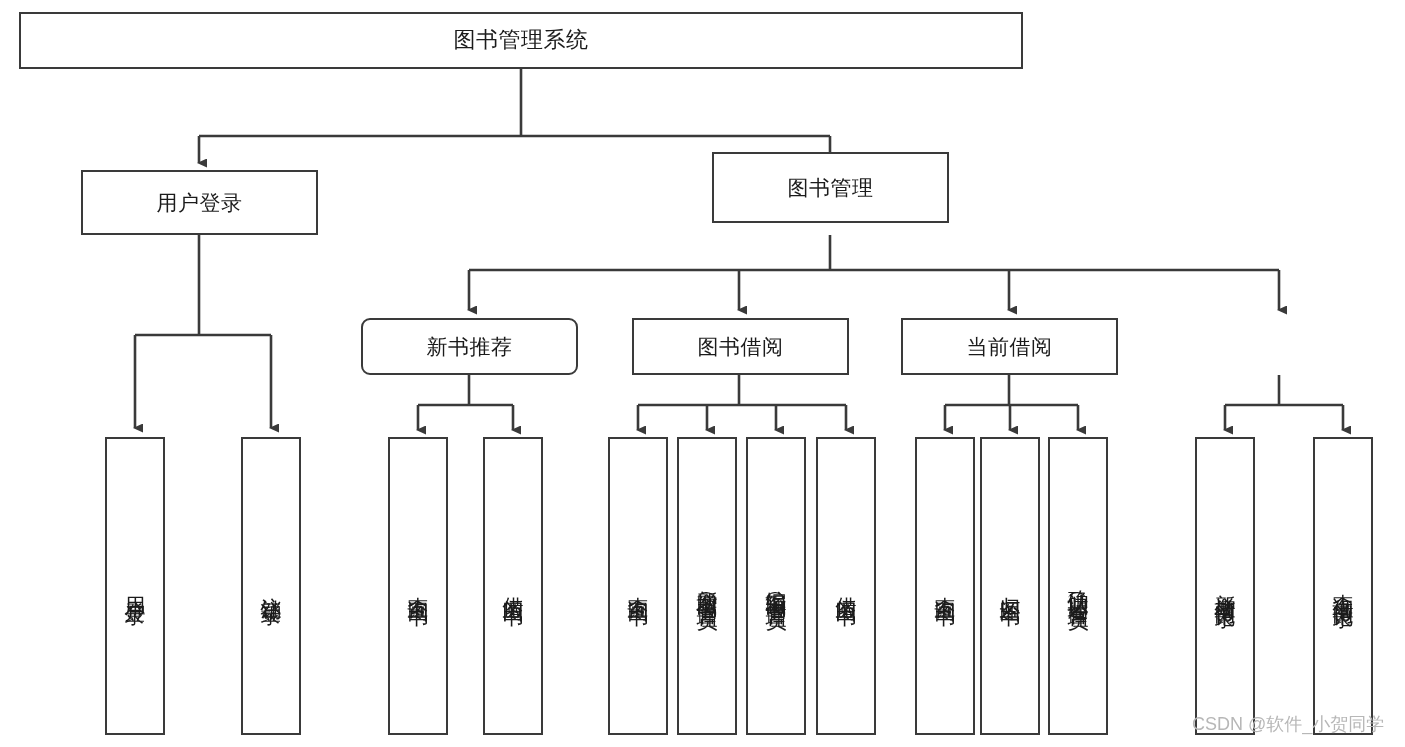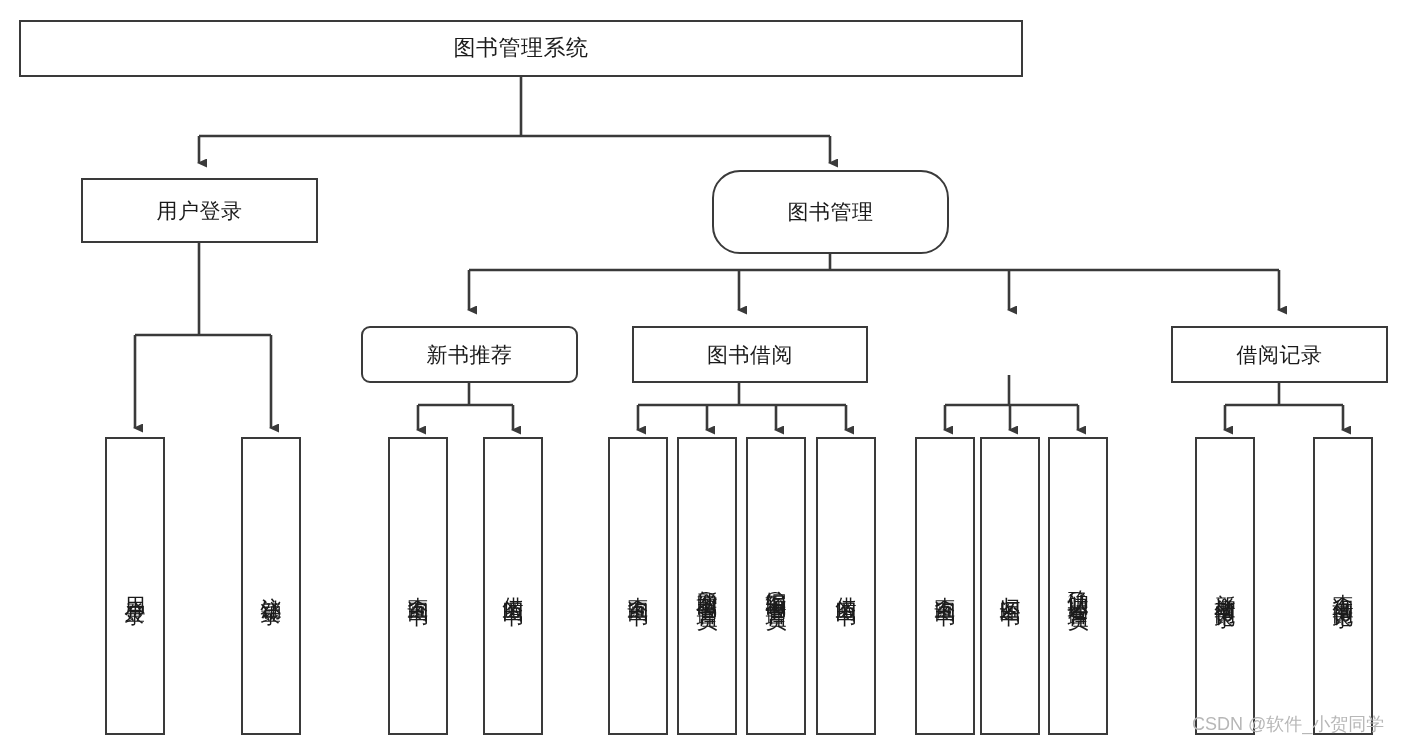--- a/index.html
+++ b/index.html
@@ -32,21 +32,20 @@
     display: flex;
     align-items: center;
     justify-content: center;
     color: #1b1b1b;
     z-index: 3;
   }
   .node-h {
     font-size: 21px;
     letter-spacing: 0.5px;
     line-height: 1.1;
-    margin-top: 8px;
   }
   .node-v {
     font-size: 21px;
     writing-mode: vertical-rl;
     text-orientation: upright;
     letter-spacing: 3px;
     line-height: 1.05;
     white-space: nowrap;
   }
   .node-root {
@@ -118,32 +117,32 @@
     </g>
   </svg>
 
   <div class="node node-h node-root" style="left:19px; top:12px; width:1004px; height:57px;">
     <span>图书管理系统</span>
   </div>
 
   <div class="node node-h" style="left:81px; top:170px; width:237px; height:65px;">
     <span>用户登录</span>
   </div>
-  <div class="node node-h" style="left:712px; top:162px; width:237px; height:84px;border-radius:28px;">
+  <div class="node node-h" style="left:712px; top:152px; width:237px; height:71px;">
     <span>图书管理</span>
   </div>
 
   <div class="node node-h" style="left:361px; top:318px; width:217px; height:57px;border-radius:9px;">
     <span>新书推荐</span>
   </div>
-  <div class="node node-h" style="left:632px; top:318px; width:236px; height:57px;">
+  <div class="node node-h" style="left:632px; top:318px; width:217px; height:57px;">
     <span>图书借阅</span>
   </div>
-  <div class="node node-h" style="left:1171px; top:318px; width:217px; height:57px;">
-    <span>借阅记录</span>
+  <div class="node node-h" style="left:901px; top:318px; width:217px; height:57px;">
+    <span>当前借阅</span>
   </div>
 
   <div class="node node-v" style="left:105px; top:437px; width:60px; height:298px;">
     <span>用户登录</span>
   </div>
   <div class="node node-v" style="left:241px; top:437px; width:60px; height:298px;">
     <span>注销登录</span>
   </div>
 
   <div class="node node-v" style="left:388px; top:437px; width:60px; height:298px;">

